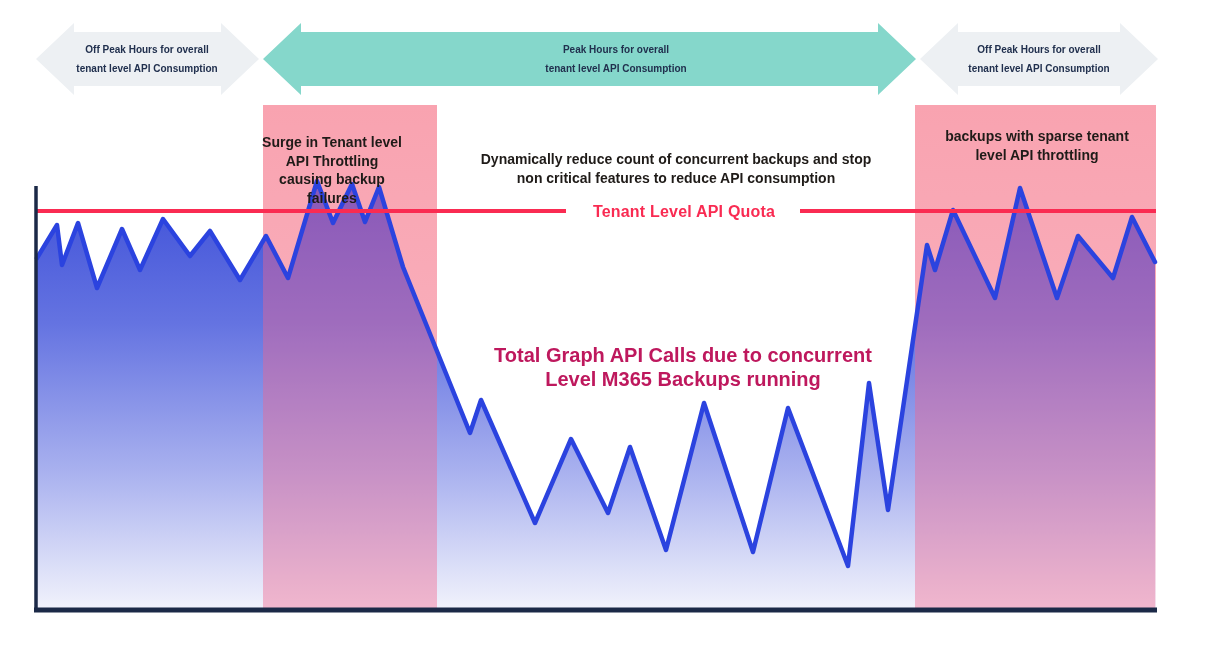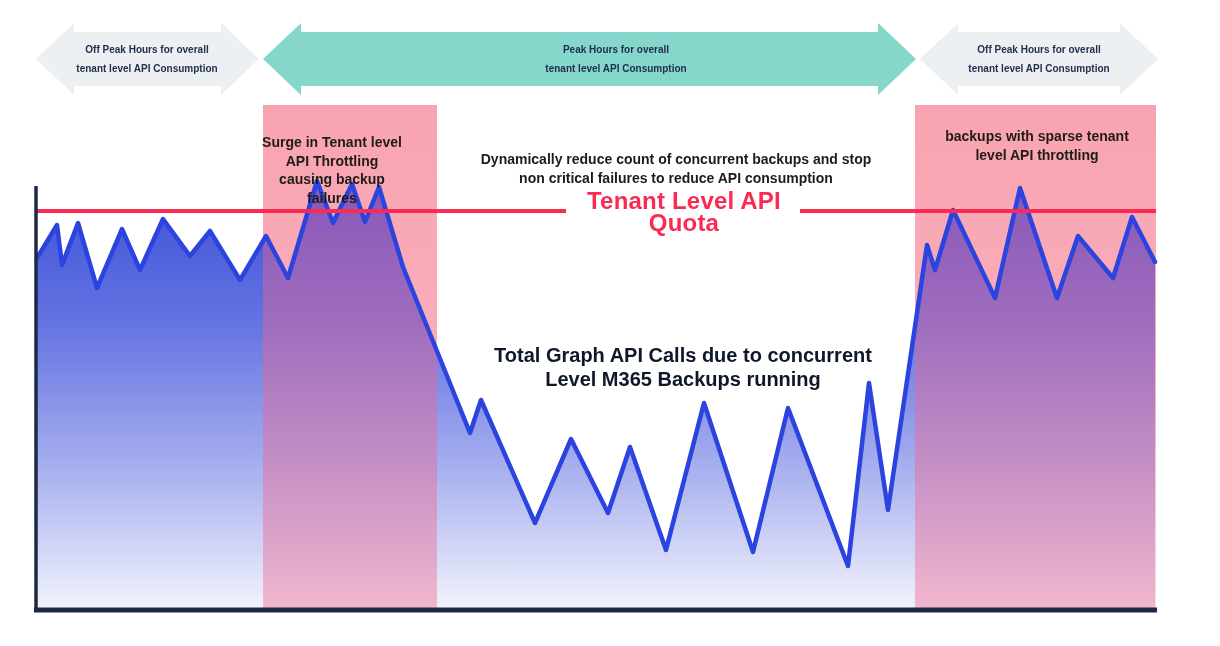--- a/index.html
+++ b/index.html
@@ -4,22 +4,22 @@
 <style>
   html,body{margin:0;padding:0;background:#ffffff;}
   #stage{
     position:relative;width:1220px;height:646px;background:#ffffff;overflow:hidden;
     font-family:"Liberation Sans","DejaVu Sans",sans-serif;
   }
   #chart-svg{position:absolute;left:0;top:0;}
   .txt{position:absolute;transform:translate(-50%,-50%);text-align:center;font-weight:bold;}
   .banner-txt{font-size:10px;line-height:19px;color:#21304e;}
   .ann-txt{font-size:14px;line-height:18.5px;color:#1f1b18;}
-  .quota-txt{font-size:24px;line-height:22px;color:#f92b52;letter-spacing:0.2px;}
-  .series-txt{font-size:20px;line-height:24px;color:#0f172a;}
+  .quota-txt{font-size:16px;line-height:22px;color:#f92b52;letter-spacing:0.2px;}
+  .series-txt{font-size:20px;line-height:24px;color:#be185d;}
 </style>
 </head>
 <body>
 
 <div id="stage">
 
   <svg id="chart-svg" width="1220" height="646" viewBox="0 0 1220 646">
     <defs>
       <linearGradient id="fillGrad" x1="0" y1="180" x2="0" y2="612" gradientUnits="userSpaceOnUse">
         <stop offset="0" stop-color="#3d4fd8"></stop>
@@ -72,21 +72,21 @@
   </div>
 
   <div class="txt ann-txt" style="left:332px;top:146px;width:170px;margin-top:24px;">
     <div>Surge in Tenant level</div>
     <div>API Throttling</div>
     <div>causing backup</div>
     <div>failures</div>
   </div>
   <div class="txt ann-txt" style="left:676px;top:143px;width:540px;margin-top:25px;">
     <div>Dynamically reduce count of concurrent backups and stop</div>
-    <div>non critical failures to reduce API consumption</div>
+    <div>non critical features to reduce API consumption</div>
   </div>
   <div class="txt ann-txt" style="left:1037px;top:145px;width:250px;">
     <div>backups with sparse tenant</div>
     <div>level API throttling</div>
   </div>
 
   <div class="txt quota-txt" style="left:684px;top:212px;width:240px;">Tenant Level API Quota</div>
 
   <div class="txt series-txt" style="left:683px;top:367px;width:460px;">
     <div>Total Graph API Calls due to concurrent</div>

